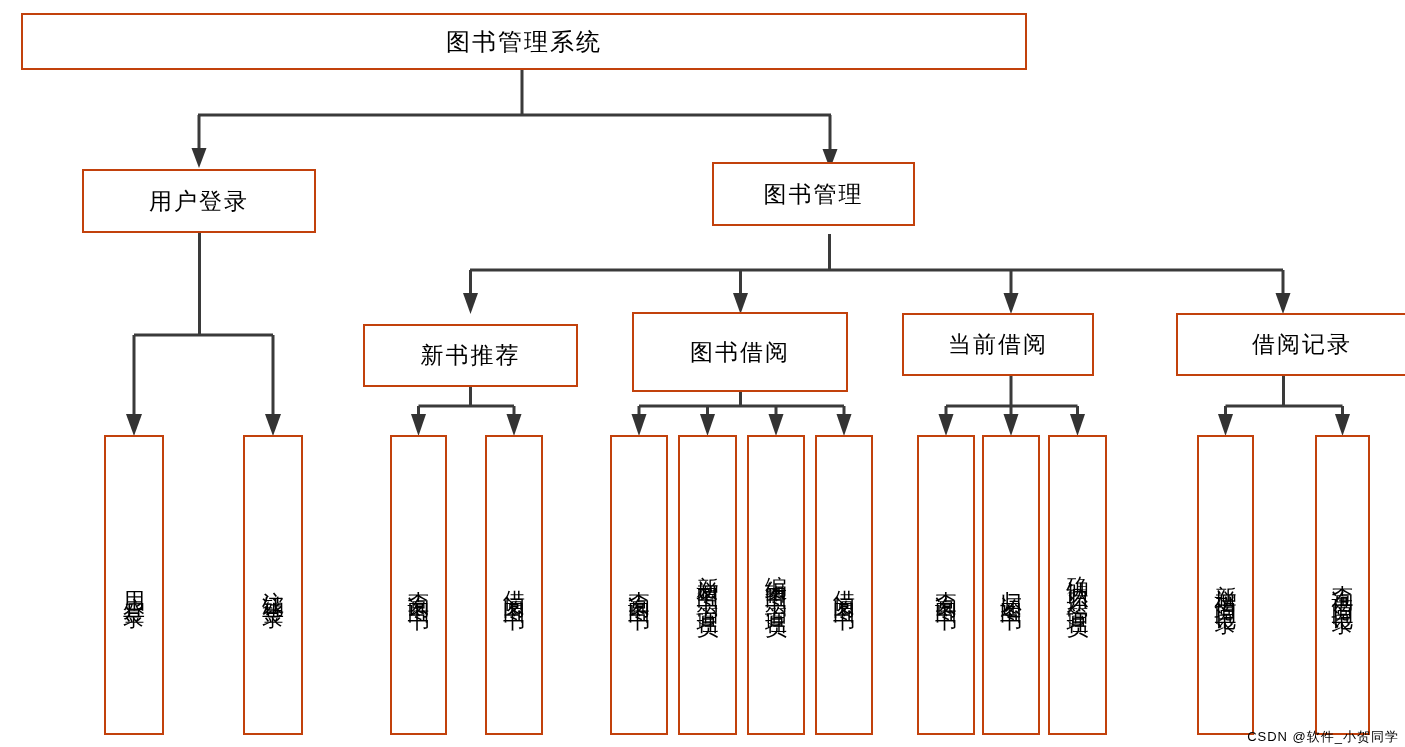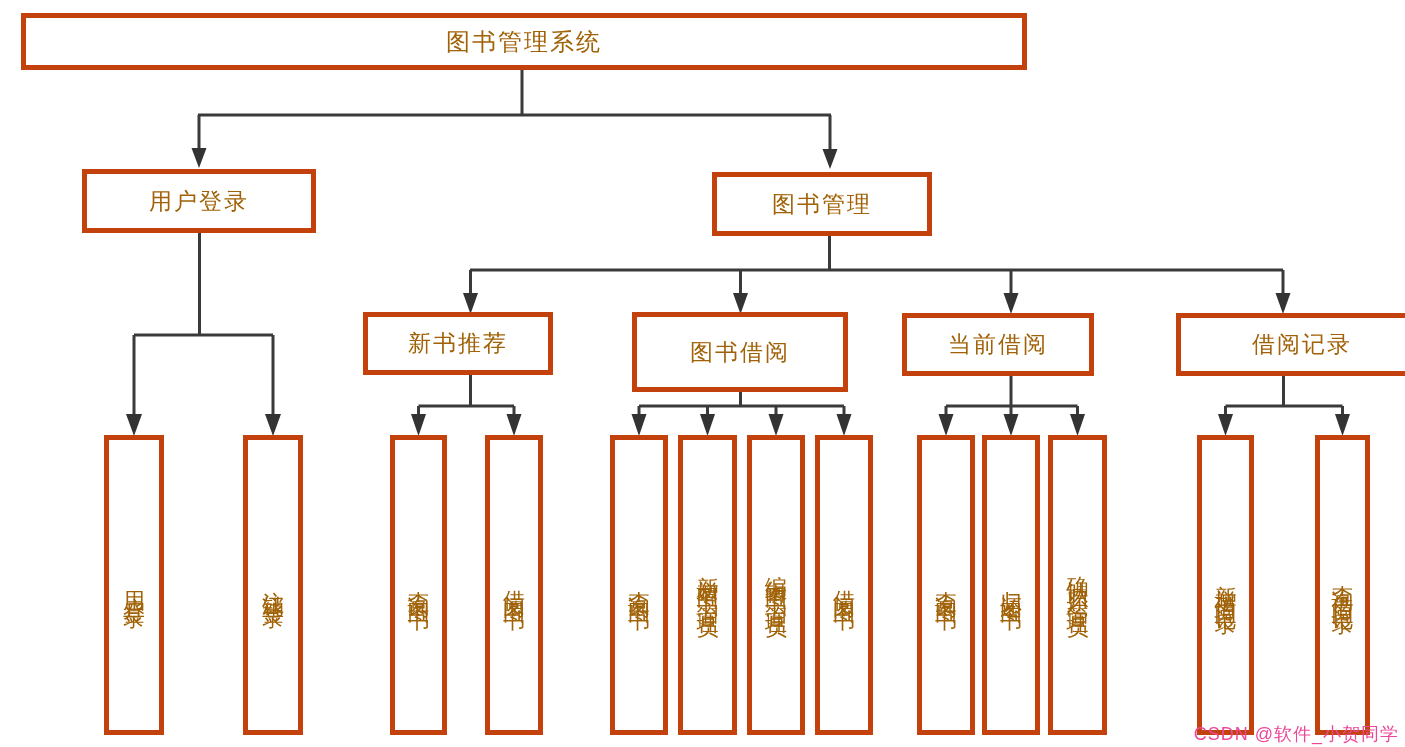--- a/index.html
+++ b/index.html
@@ -13,48 +13,48 @@
   }
   #edges {
     position: absolute;
     left: 0; top: 0;
     width: 1405px; height: 747px;
     z-index: 1;
   }
   .box {
     position: absolute;
     box-sizing: border-box;
-    border: 5px solid #c2410c;
+    border: 2px solid #c2410c;
     background: #ffffff;
     display: flex;
     align-items: center;
     justify-content: center;
-    color: #a16207;
+    color: #000000;
     z-index: 2;
   }
   .box .hlabel {
     font-size: 23px;
     letter-spacing: 2px;
     white-space: nowrap;
   }
   #root-box .hlabel { font-size: 24px; }
   .box .vlabel {
     writing-mode: vertical-rl;
     text-orientation: mixed;
     font-size: 22px;
     letter-spacing: 6px;
     line-height: 1.1;
     white-space: nowrap;
   }
   #watermark {
     position: absolute;
     right: 6px;
     bottom: 1px;
-    font-size: 18px;
-    color: #ec4899;
+    font-size: 13px;
+    color: #000000;
     letter-spacing: 1px;
     z-index: 5;
     white-space: nowrap;
   }
 </style>
 </head>
 <body>
 
 <div id="stage">
 
@@ -110,25 +110,25 @@
     </g>
   </svg>
 
   <div class="box" id="root-box" style="left:21px;top:13px;width:1006px;height:57px">
     <span class="hlabel">图书管理系统</span>
   </div>
 
   <div class="box" style="left:82px;top:169px;width:234px;height:64px">
     <span class="hlabel">用户登录</span>
   </div>
-  <div class="box" style="left:712px;top:172px;width:220px;height:64px">
+  <div class="box" style="left:712px;top:162px;width:203px;height:64px">
     <span class="hlabel">图书管理</span>
   </div>
 
-  <div class="box" style="left:363px;top:312px;width:190px;height:63px">
+  <div class="box" style="left:363px;top:324px;width:215px;height:63px">
     <span class="hlabel">新书推荐</span>
   </div>
   <div class="box" style="left:632px;top:312px;width:216px;height:80px">
     <span class="hlabel">图书借阅</span>
   </div>
   <div class="box" style="left:902px;top:313px;width:192px;height:63px">
     <span class="hlabel">当前借阅</span>
   </div>
   <div class="box" style="left:1176px;top:313px;width:252px;height:63px">
     <span class="hlabel">借阅记录</span>

